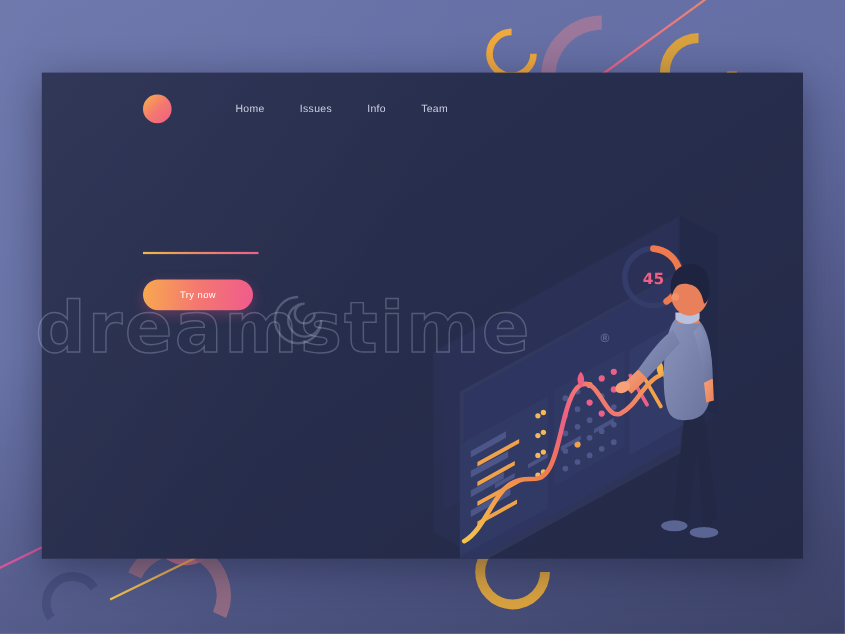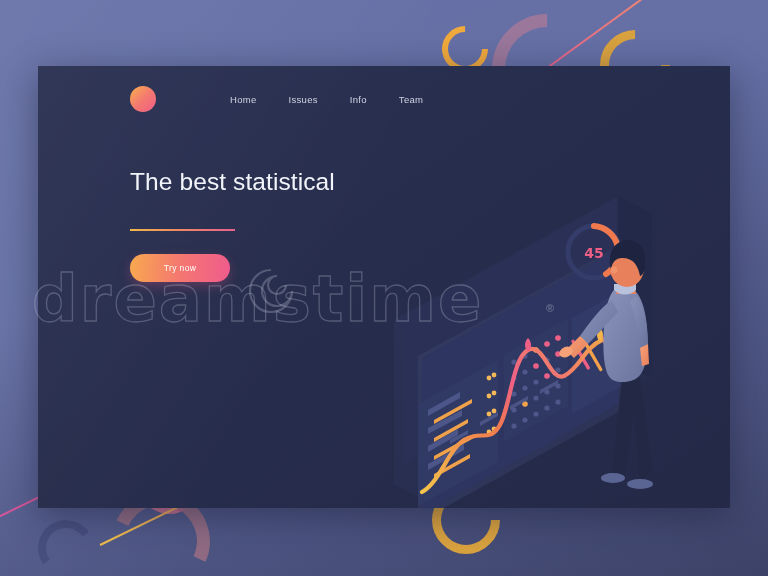--- a/index.html
+++ b/index.html
@@ -90,21 +90,21 @@
     overflow:hidden;
     box-shadow:0 8px 34px rgba(20,24,48,.45);
   }
   .card-sheen{
     position:absolute;left:-10%;top:-40%;width:130%;height:150%;
     background:linear-gradient(118deg,rgba(255,255,255,.045) 0%,rgba(255,255,255,0) 46%);
     pointer-events:none;
   }
 
   
-  .nav{position:absolute;left:92px;top:20px;display:flex;align-items:center;gap:16px;}
+  .nav{position:absolute;left:92px;top:20px;display:flex;align-items:center;gap:0;}
   .logo{
     width:26px;height:26px;border-radius:50%;
     background:linear-gradient(135deg,#f8b24b 0%,#f4796f 50%,#ee5f86 100%);
   }
   .nav-links{display:flex;gap:32px;margin-left:58px;}
   .nav-links a{
     color:#cfd3e4;font-size:9.5px;letter-spacing:.3px;text-decoration:none;
   }
 
   
@@ -177,21 +177,21 @@
       <div class="nav-links">
         <a href="#">Home</a>
         <a href="#">Issues</a>
         <a href="#">Info</a>
         <a href="#">Team</a>
       </div>
     </div>
 
     <div class="hero">
       <h1>
-        <span>The best statistical</span><br>
+        <br>
       </h1>
       <div class="hero-rule"></div>
       <button class="cta">Try now</button>
     </div>
 
     <div class="iso">
       <svg width="400" height="400" viewBox="0 0 400 400">
         <defs>
           <linearGradient id="gLine" x1="0" y1="1" x2="1" y2="0">
             <stop offset="0%" stop-color="#f3c44a"></stop>

